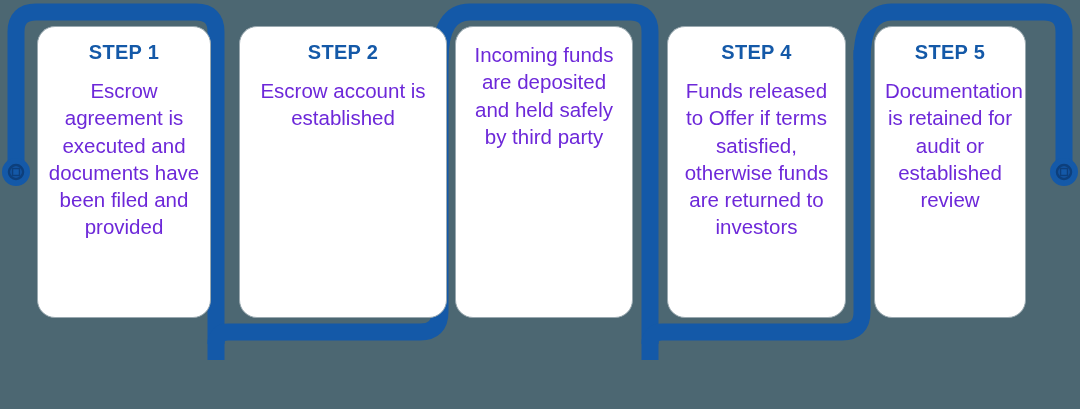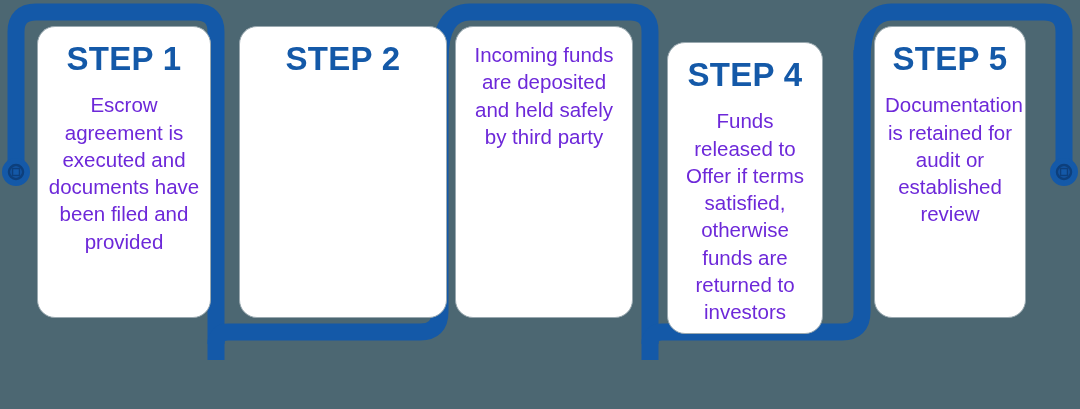--- a/index.html
+++ b/index.html
@@ -47,21 +47,21 @@
     background: #ffffff;
     border: 1px solid #9aa9b0;
     border-radius: 18px;
     box-sizing: border-box;
     padding: 14px 10px 10px 10px;
     text-align: center;
   }
 
   .card-title {
     color: #1459a8;
-    font-size: 33px;
+    font-size: 20px;
     font-weight: bold;
     letter-spacing: 0.3px;
     line-height: 1.1;
     margin: 0 0 14px 0;
   }
 
   .card-body {
     color: #6d28d9;
     font-size: 20.5px;
     line-height: 1.33;
@@ -119,27 +119,28 @@
 
   <div id="cards">
 
     <div class="card" style="left:37px; width:174px;">
       <p class="card-title">STEP 1</p>
       <p class="card-body">Escrow agreement is executed and documents have been filed and provided</p>
     </div>
 
     <div class="card" style="left:239px; width:208px;">
       <p class="card-title">STEP 2</p>
+      <p class="card-body">Escrow account is established</p>
     </div>
 
     <div class="card" style="left:455px; width:178px;">
       <p class="card-body">Incoming funds are deposited and held safely by third party</p>
     </div>
 
-    <div class="card" style="left:667px; width:156px;margin-top:16px;">
+    <div class="card" style="left:667px; width:179px;">
       <p class="card-title">STEP 4</p>
       <p class="card-body">Funds released to Offer if terms satisfied, otherwise funds are returned to investors</p>
     </div>
 
     <div class="card" style="left:874px; width:152px;">
       <p class="card-title">STEP 5</p>
       <p class="card-body">Documentation is retained for audit or established review</p>
     </div>
 
   </div>

